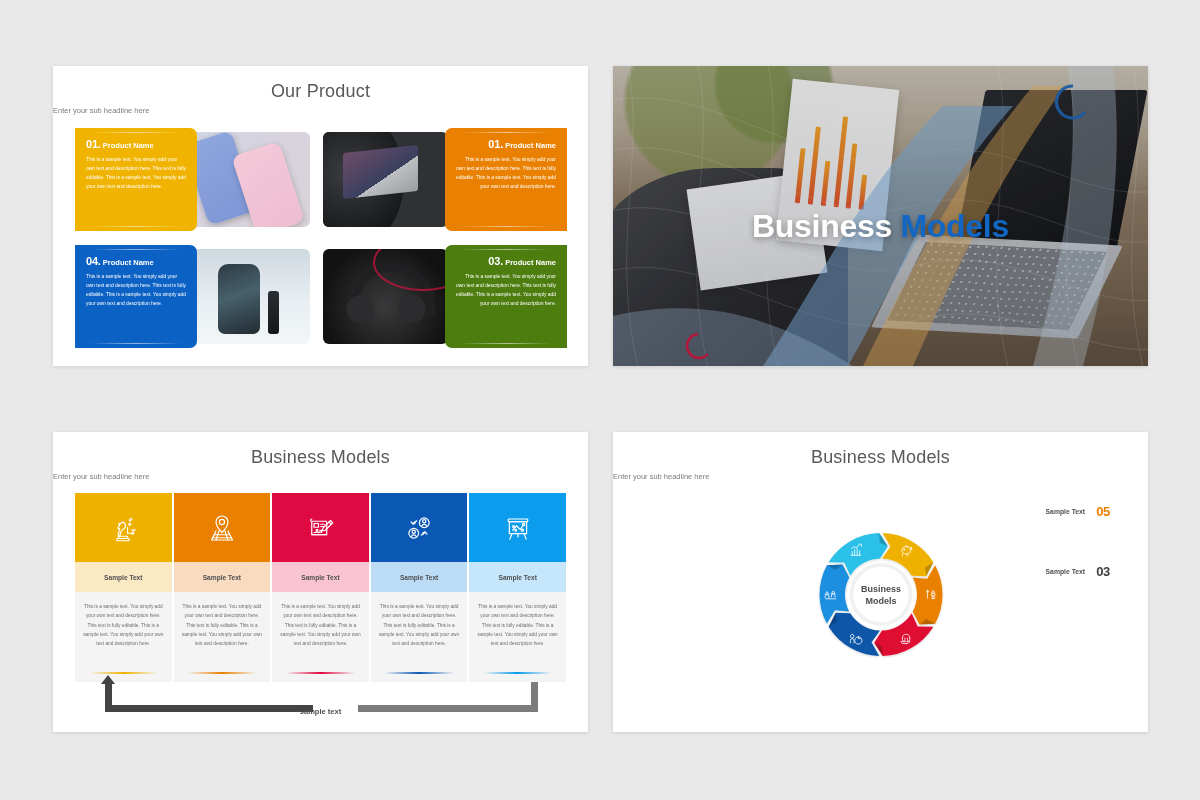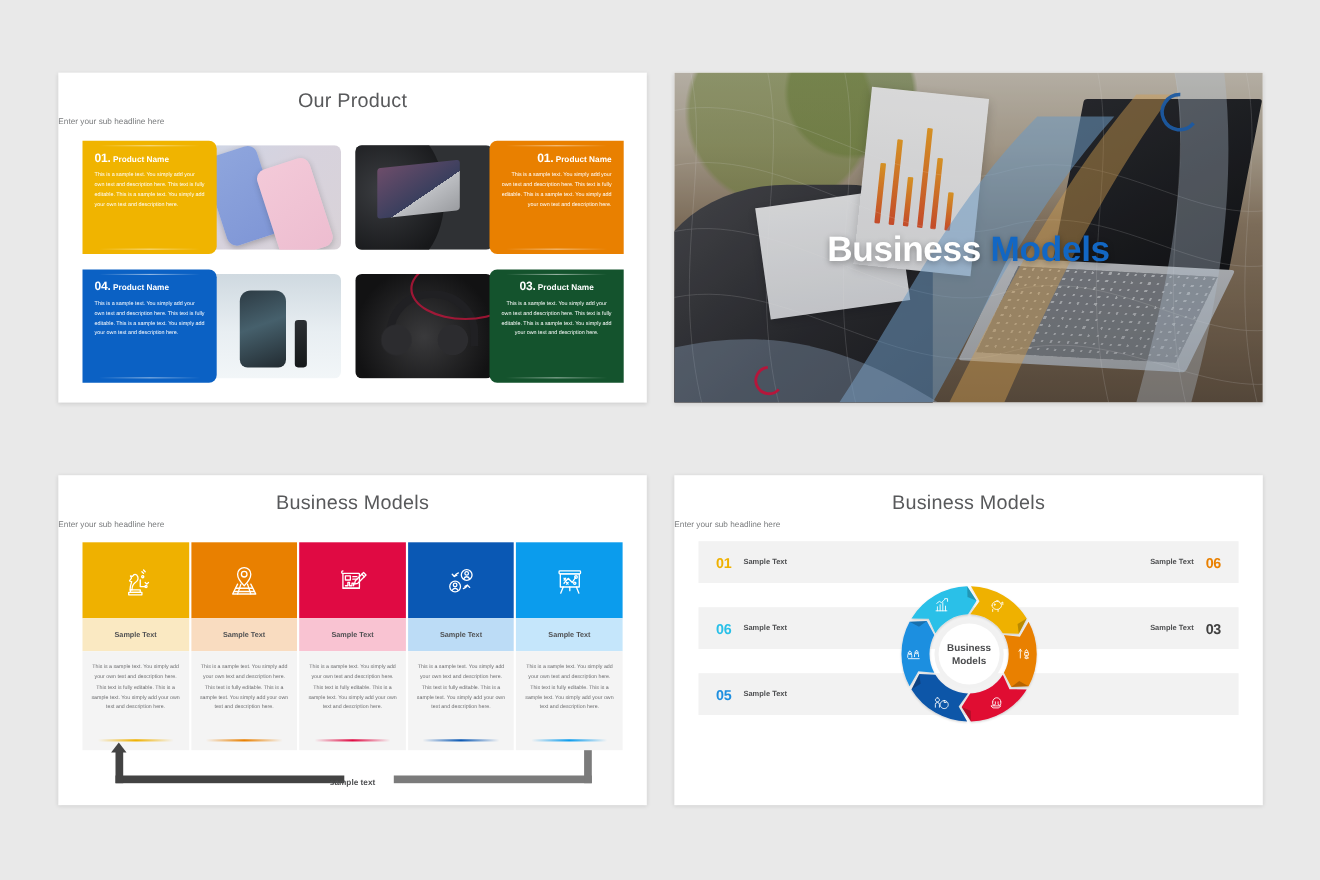--- a/index.html
+++ b/index.html
@@ -305,21 +305,21 @@
         </div>
         <div class="panel left" id="panel4" style="background: rgb(11, 97, 196);">
           <div class="sheen t"></div>
           <div class="ptitle">
             <span class="num">04.</span>
             <span>Product Name</span>
           </div>
           <div class="ptxt">This is a sample text. You simply add your own text and description here. This text is fully editable. This is a sample text. You simply add your own text and description here.</div>
           <div class="sheen b"></div>
         </div>
-        <div class="panel right" id="panel3" style="background: #14532d; text-align: center;">
+        <div class="panel right" id="panel3" style="background: #4d7c0f;">
           <div class="sheen t"></div>
           <div class="ptitle">
             <span class="num">03.</span>
             <span>Product Name</span>
           </div>
           <div class="ptxt">This is a sample text. You simply add your own text and description here. This text is fully editable. This is a sample text. You simply add your own text and description here.</div>
           <div class="sheen b"></div>
         </div>
       </div>
 
@@ -501,39 +501,25 @@
           <div class="stem"></div>
         </div>
       <div class="arr-label">sample text</div>
     </div>
   </div>
 
   <div class="slide" id="slide-cycle">
     <div class="slide-title">Business Models</div>
     <div class="slide-sub">Enter your sub headline here</div>
 
-    <div class="cyc-rows">
-      <div class="cyc-row left">
-        <span class="cyc-num" id="cn1" style="color: rgb(239, 177, 0);">01</span>
-        <span class="cyc-txt">Sample Text</span>
-      </div>
-      <div class="cyc-row left">
-        <span class="cyc-num" id="cn6" style="color: rgb(41, 192, 232);">06</span>
-        <span class="cyc-txt">Sample Text</span>
-      </div>
-      <div class="cyc-row left">
-        <span class="cyc-num" id="cn5" style="color: rgb(30, 143, 224);">05</span>
-        <span class="cyc-txt">Sample Text</span>
-      </div>
-    </div>
 
     <div class="cyc-rows" style="top:60px;pointer-events:none;background:transparent">
       <div class="cyc-row right" style="background:transparent;pointer-events:auto">
         <span class="cyc-txt">Sample Text</span>
-        <span class="cyc-num" id="cn2" style="color: rgb(233, 128, 0);">06</span>
+        <span class="cyc-num" id="cn2" style="color: rgb(233, 128, 0);">05</span>
       </div>
       <div class="cyc-row right" style="background:transparent;pointer-events:auto">
         <span class="cyc-txt">Sample Text</span>
         <span class="cyc-num" id="cn3" style="color: #404040;">03</span>
       </div>
     </div>
 
     <div class="donut">
       <svg viewBox="0 0 200 200">
         <defs>

